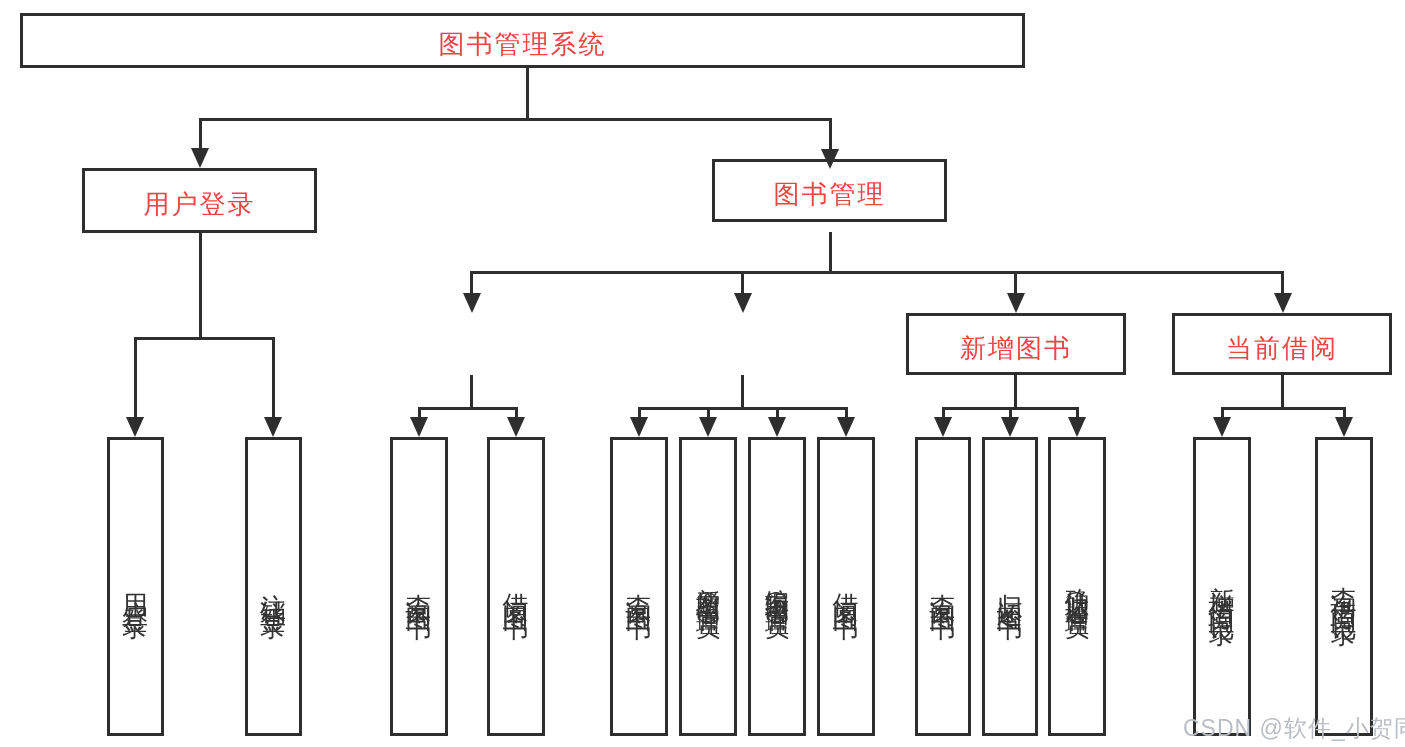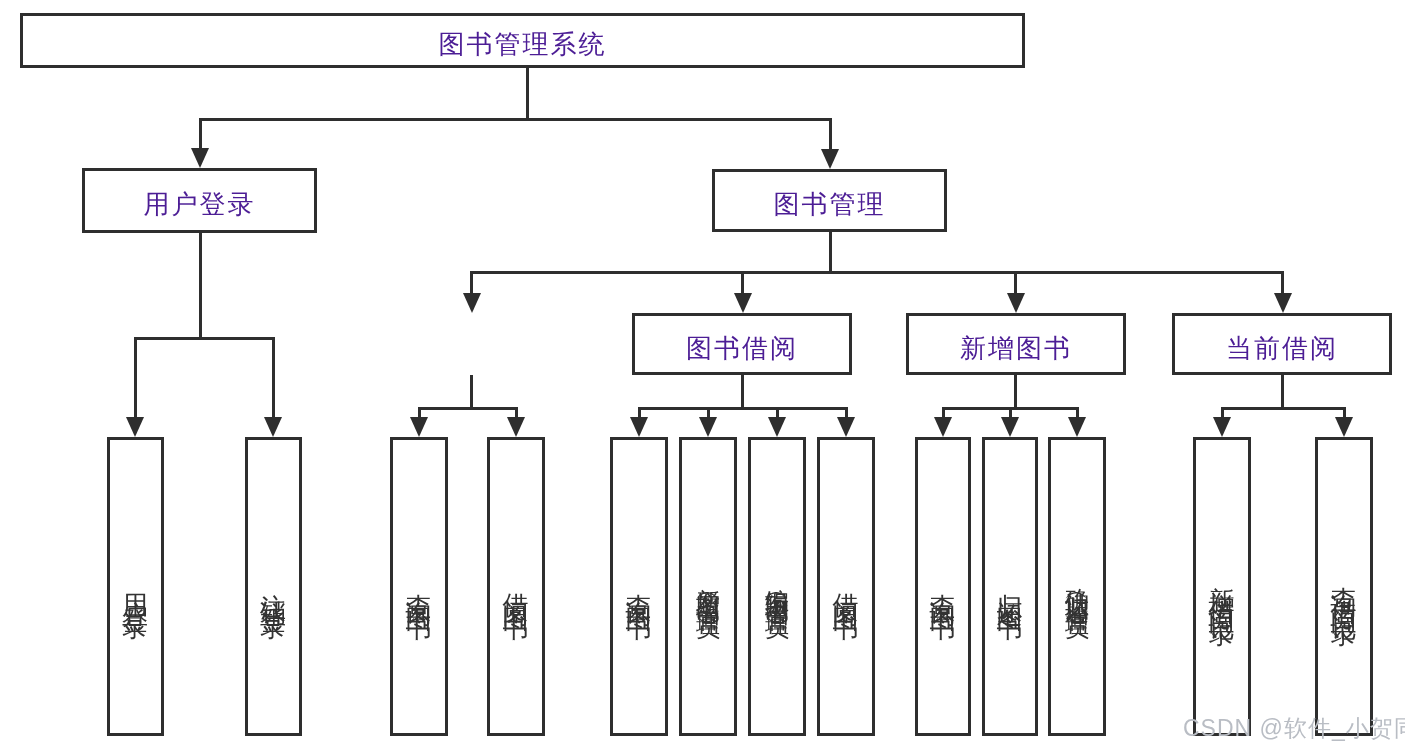--- a/index.html
+++ b/index.html
@@ -15,21 +15,21 @@
     position: absolute;
     background: #ffffff;
     border: 3px solid #2e2e2e;
     box-sizing: border-box;
     display: flex;
     align-items: center;
     justify-content: center;
   }
   .hlabel {
     font-size: 26px;
-    color: #4c1d95;
+    color: #ef4444;
     letter-spacing: 2px;
     white-space: nowrap;
     margin-top: 8px;
   }
   .vtext {
     writing-mode: vertical-rl;
     text-orientation: mixed;
     font-size: 26px;
     letter-spacing: 7px;
     color: #333333;
@@ -53,21 +53,21 @@
     left: 1183px; top: 713px;
     font-size: 23px;
     color: #b9bdc4;
     letter-spacing: 1px;
     white-space: nowrap;
   }
 
   
   #b-root {left:20px; top:13px; width:1005px; height:55px;}
   #b-l1a  {left:82px;  top:168px; width:235px; height:65px;}
-  #b-l1b  {left:712px; top:169px; width:235px; height:63px;}
+  #b-l1b  {left:712px; top:159px; width:235px; height:63px;}
   #b-l2a  {left:363px;  top:313px; width:219px; height:62px;}
   #b-l2b  {left:632px;  top:313px; width:220px; height:62px;}
   #b-l2c  {left:906px;  top:313px; width:220px; height:62px;}
   #b-l2d  {left:1172px; top:313px; width:220px; height:62px;}
   .leaf { top:437px; height:299px; }
   #b-u1 {left:107px;  width:57px;}
   #b-u2 {left:245px;  width:57px;}
   #b-n1 {left:390px;  width:58px;}
   #b-n2 {left:487px;  width:58px;}
   #b-k1 {left:610px;  width:58px;}
@@ -139,23 +139,20 @@
     <span class="hlabel">图书管理系统</span>
   </div>
 
   <div class="box" id="b-l1a">
     <span class="hlabel">用户登录</span>
   </div>
   <div class="box" id="b-l1b">
     <span class="hlabel">图书管理</span>
   </div>
 
-  <div class="box" id="b-l2b">
-    <span class="hlabel">图书借阅</span>
-  </div>
   <div class="box" id="b-l2c">
     <span class="hlabel">新增图书</span>
   </div>
   <div class="box" id="b-l2d">
     <span class="hlabel">当前借阅</span>
   </div>
 
   <div class="box leaf" id="b-u1">
     <span class="vtext">用户登录</span>
   </div>

